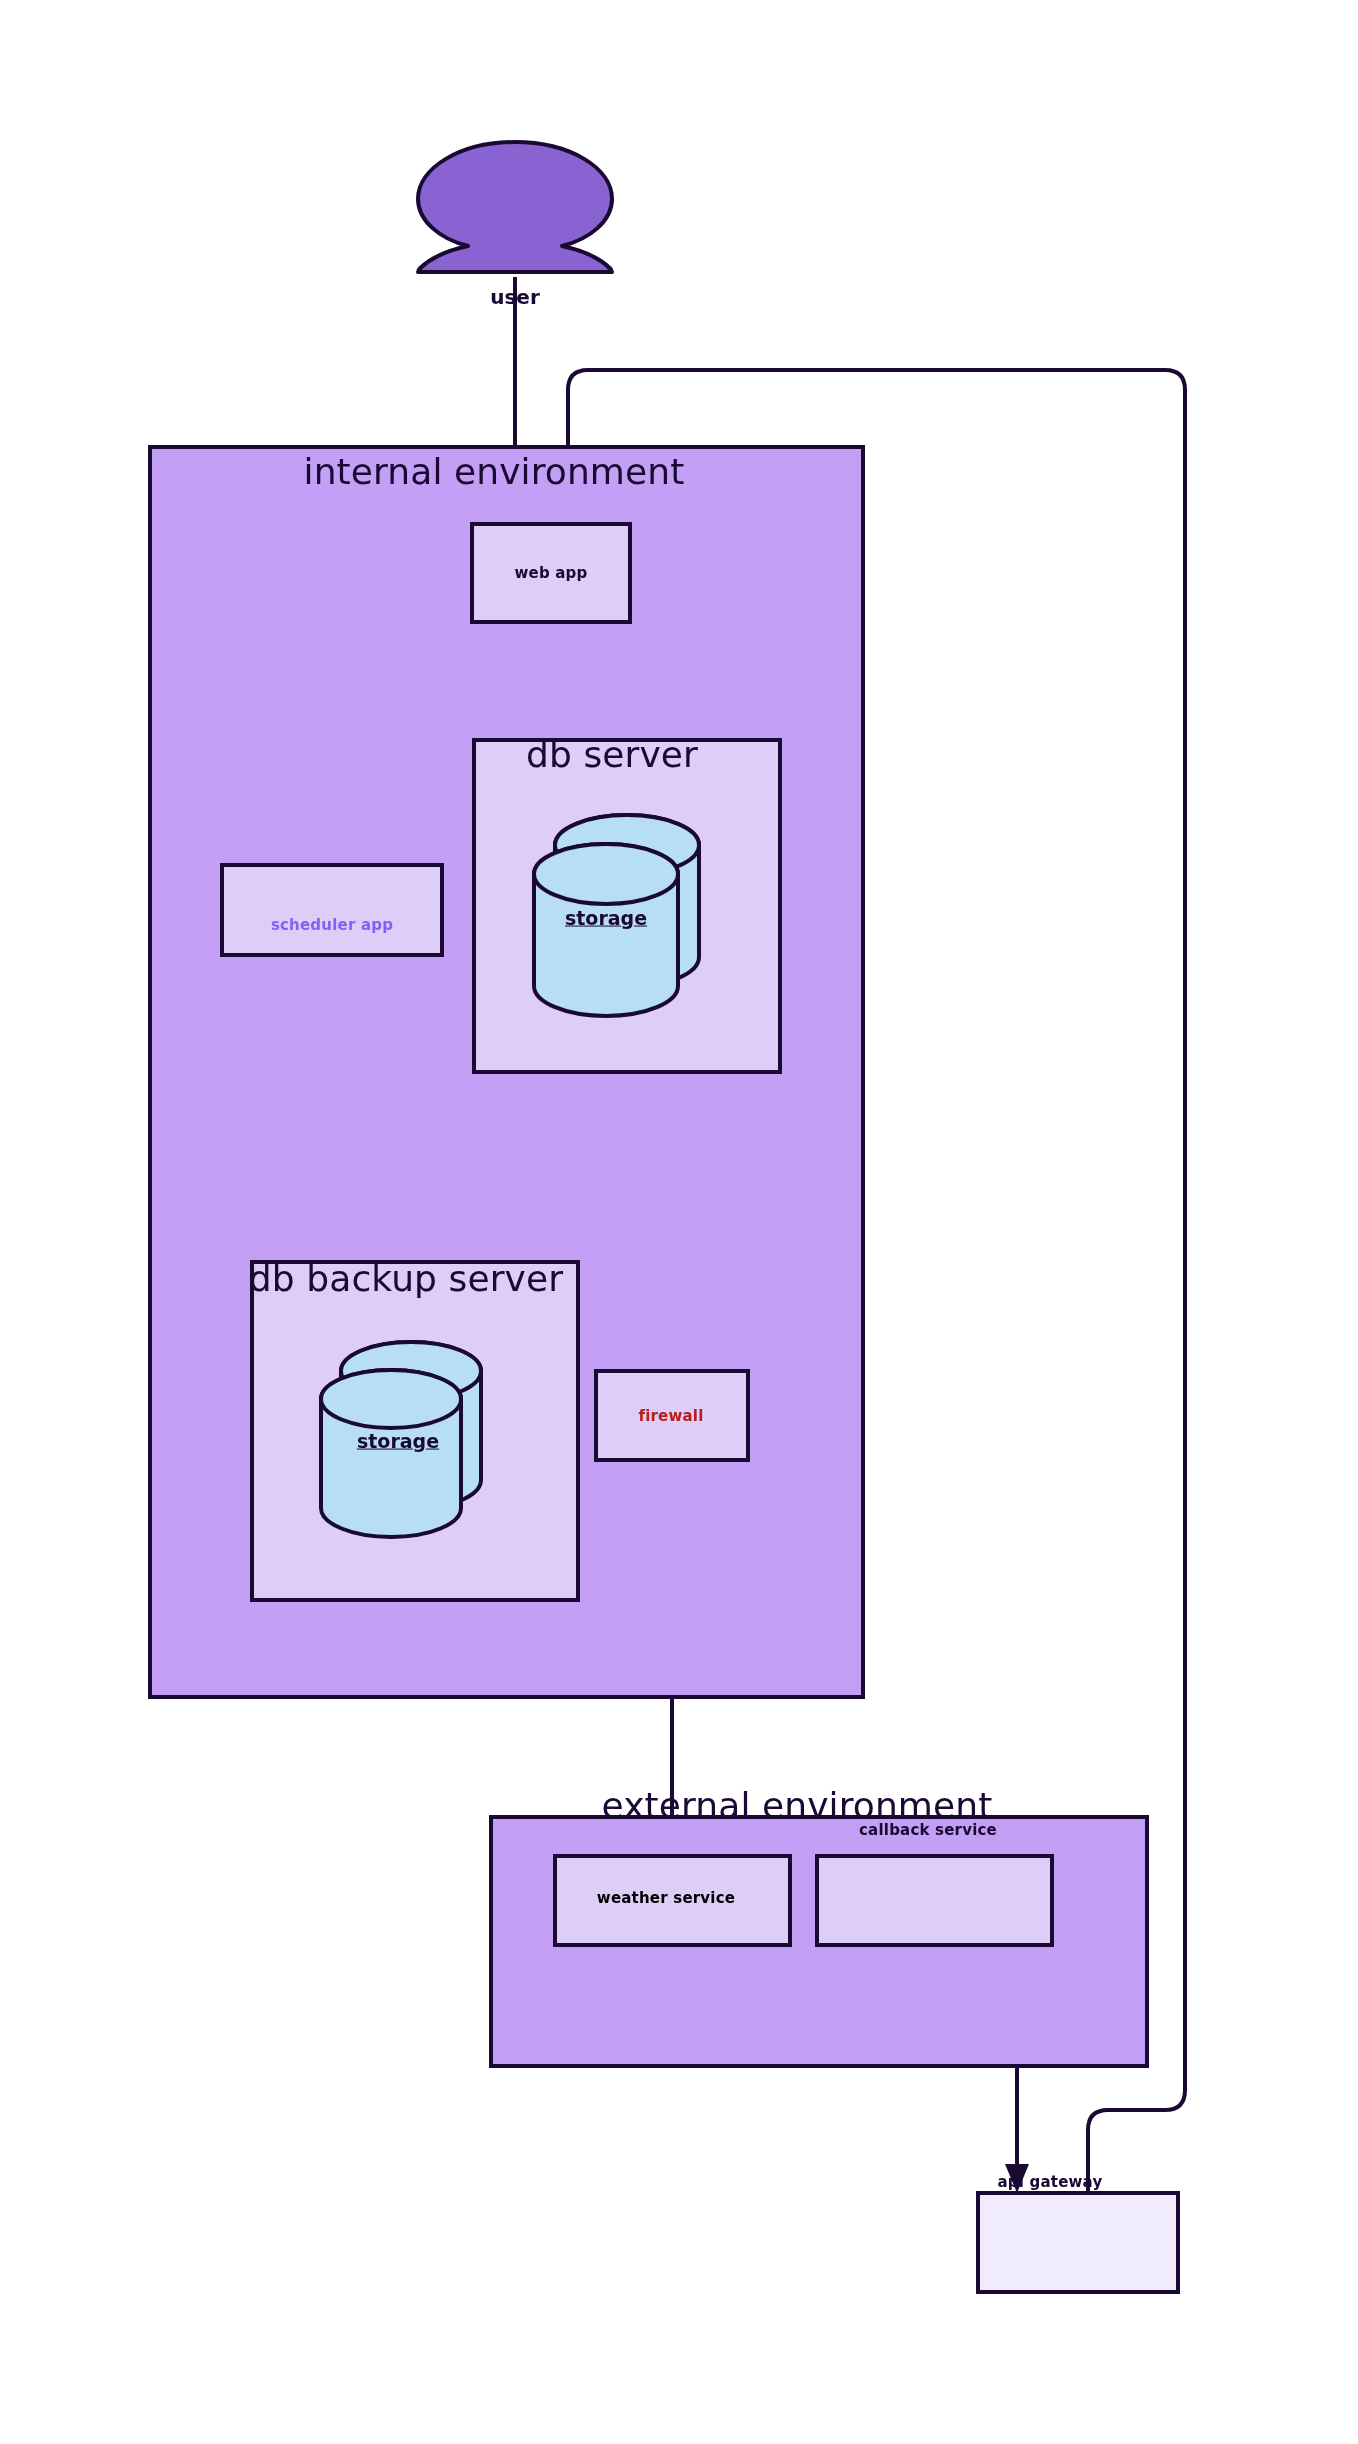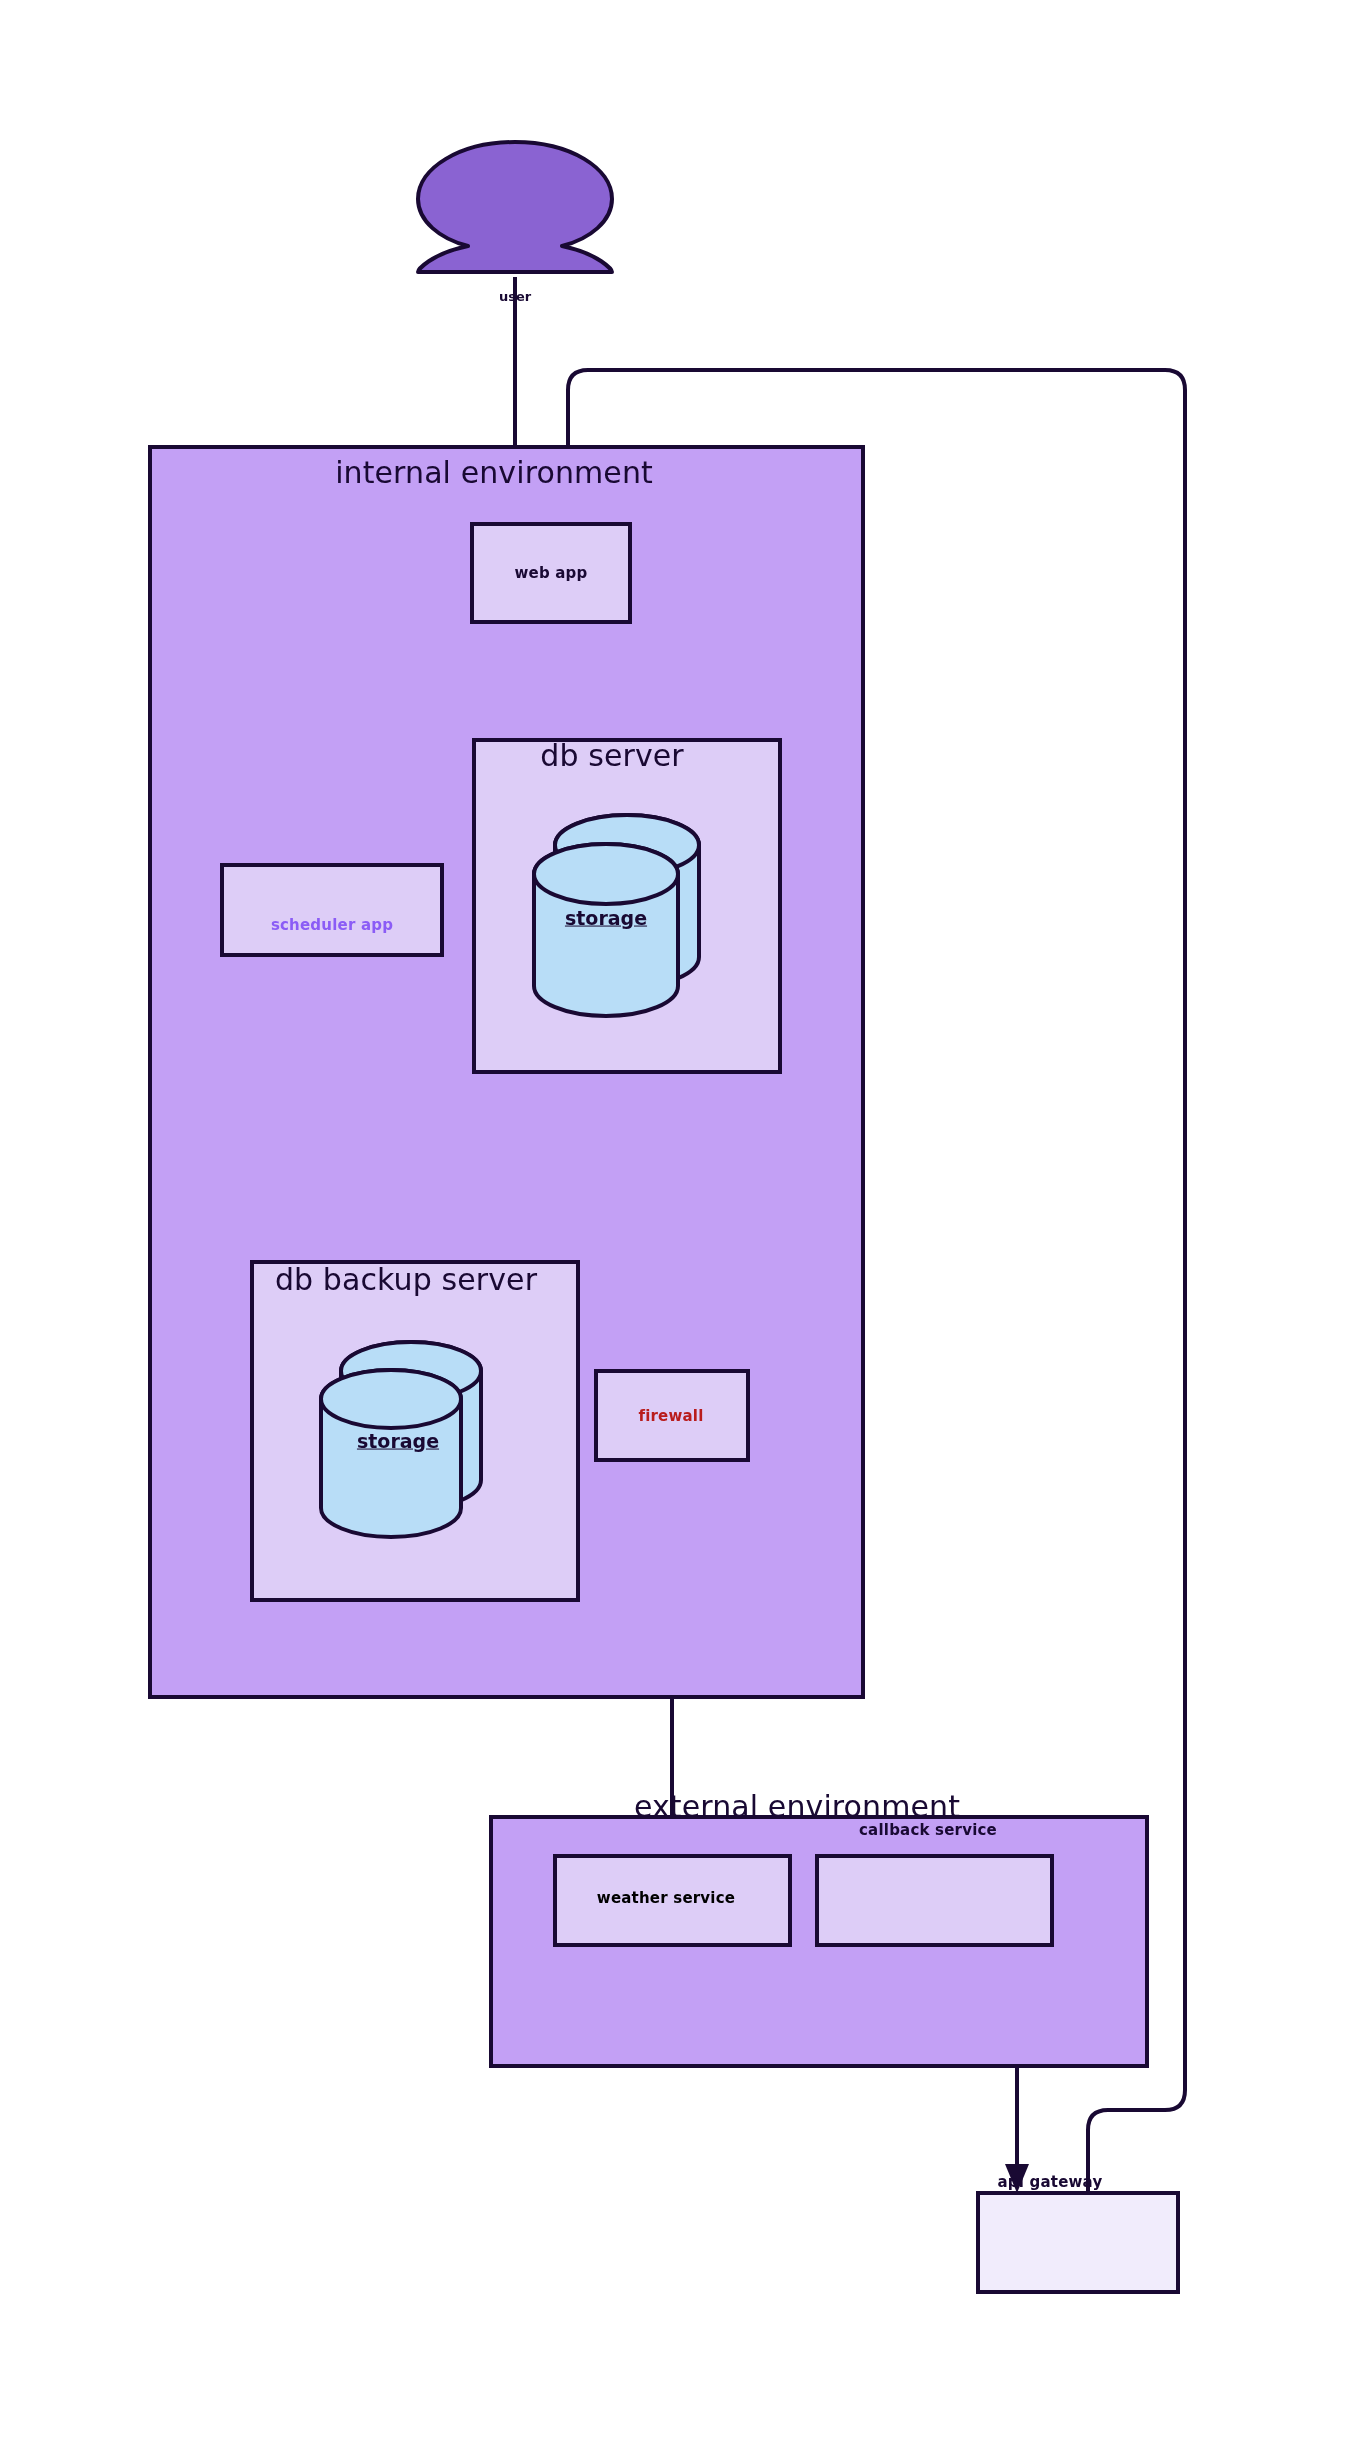--- a/index.html
+++ b/index.html
@@ -62,31 +62,31 @@
 
   .lbl {
     position: absolute;
     color: #190933;
     text-align: center;
     white-space: nowrap;
     transform: translate(-50%, -50%);
     line-height: 1.1;
   }
   .lbl-container {
-    font-size: 30px;
+    font-size: 36px;
     font-weight: 400;
     letter-spacing: 0.1px;
   }
   .lbl-node {
     font-size: 15px;
     font-weight: bold;
     letter-spacing: 0.2px;
   }
   .lbl-actor {
-    font-size: 13px;
+    font-size: 20px;
     font-weight: bold;
   }
   .lbl-cyl {
     font-size: 19px;
     font-weight: bold;
     text-decoration: underline;
   }
 </style>
 </head>
 <body style="background: rgb(255, 255, 255);">

